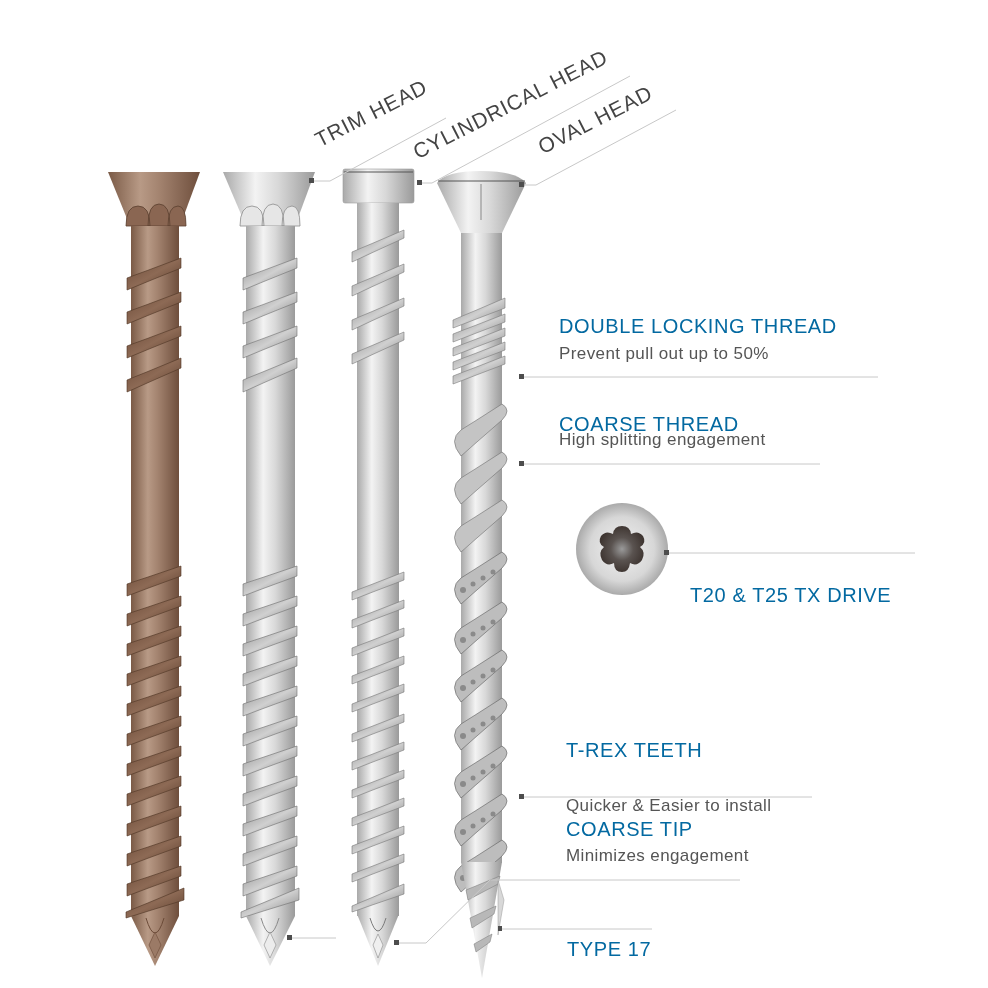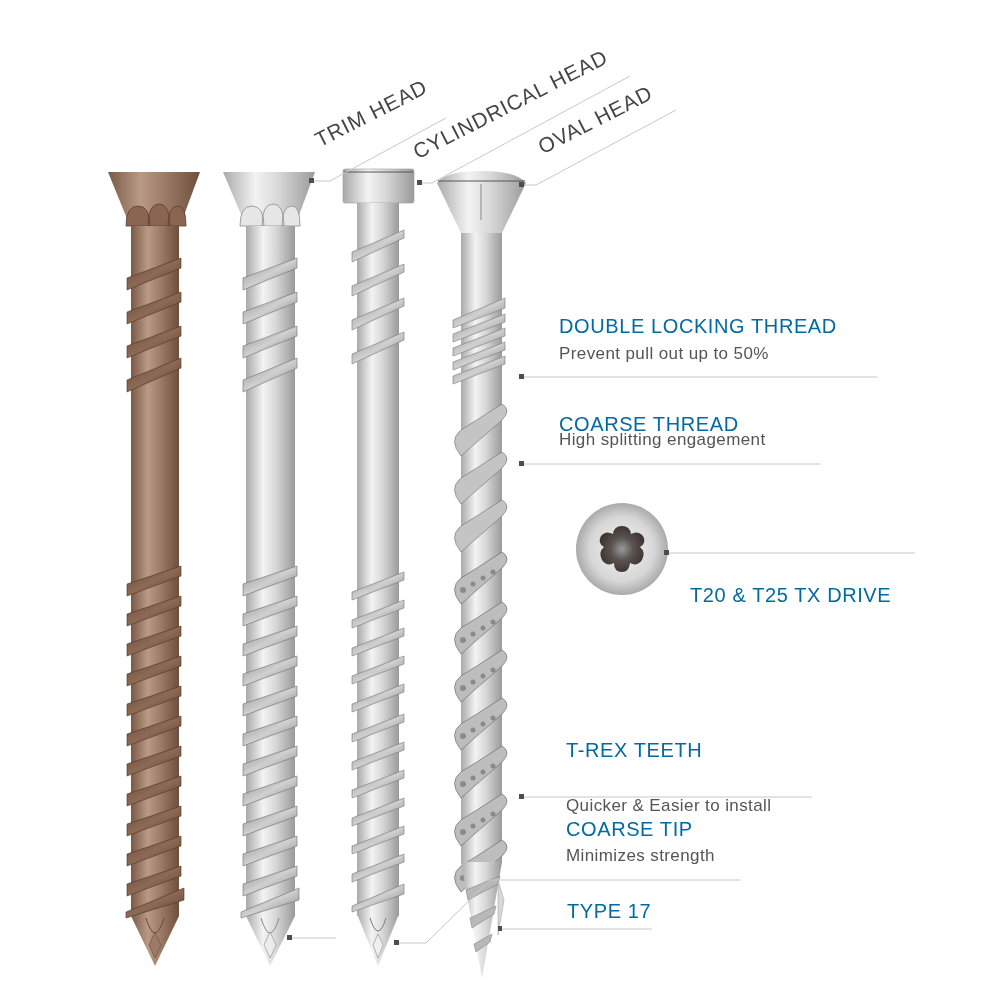--- a/index.html
+++ b/index.html
@@ -239,15 +239,15 @@
 
 <div class="lbl title" style="left:559px; top:413px;">COARSE THREAD</div>
 <div class="lbl sub" style="left:559px; top:430px;">High splitting engagement</div>
 
 <div class="lbl title" style="left:690px; top:536px;margin-top:48px;">T20 &amp; T25 TX DRIVE</div>
 
 <div class="lbl title" style="left:566px; top:739px;">T-REX TEETH</div>
 <div class="lbl sub" style="left:566px; top:764px;margin-top:32px;">Quicker &amp; Easier to install</div>
 
 <div class="lbl title" style="left:566px; top:818px;">COARSE TIP</div>
-<div class="lbl sub" style="left:566px; top:846px;">Minimizes strength</div>
-
-<div class="lbl title" style="left:567px; top:900px;">TYPE 17</div>
+<div class="lbl sub" style="left:566px; top:846px;">Minimizes engagement</div>
+
+<div class="lbl title" style="left:567px; top:938px;">TYPE 17</div>
 
 </body></html>

